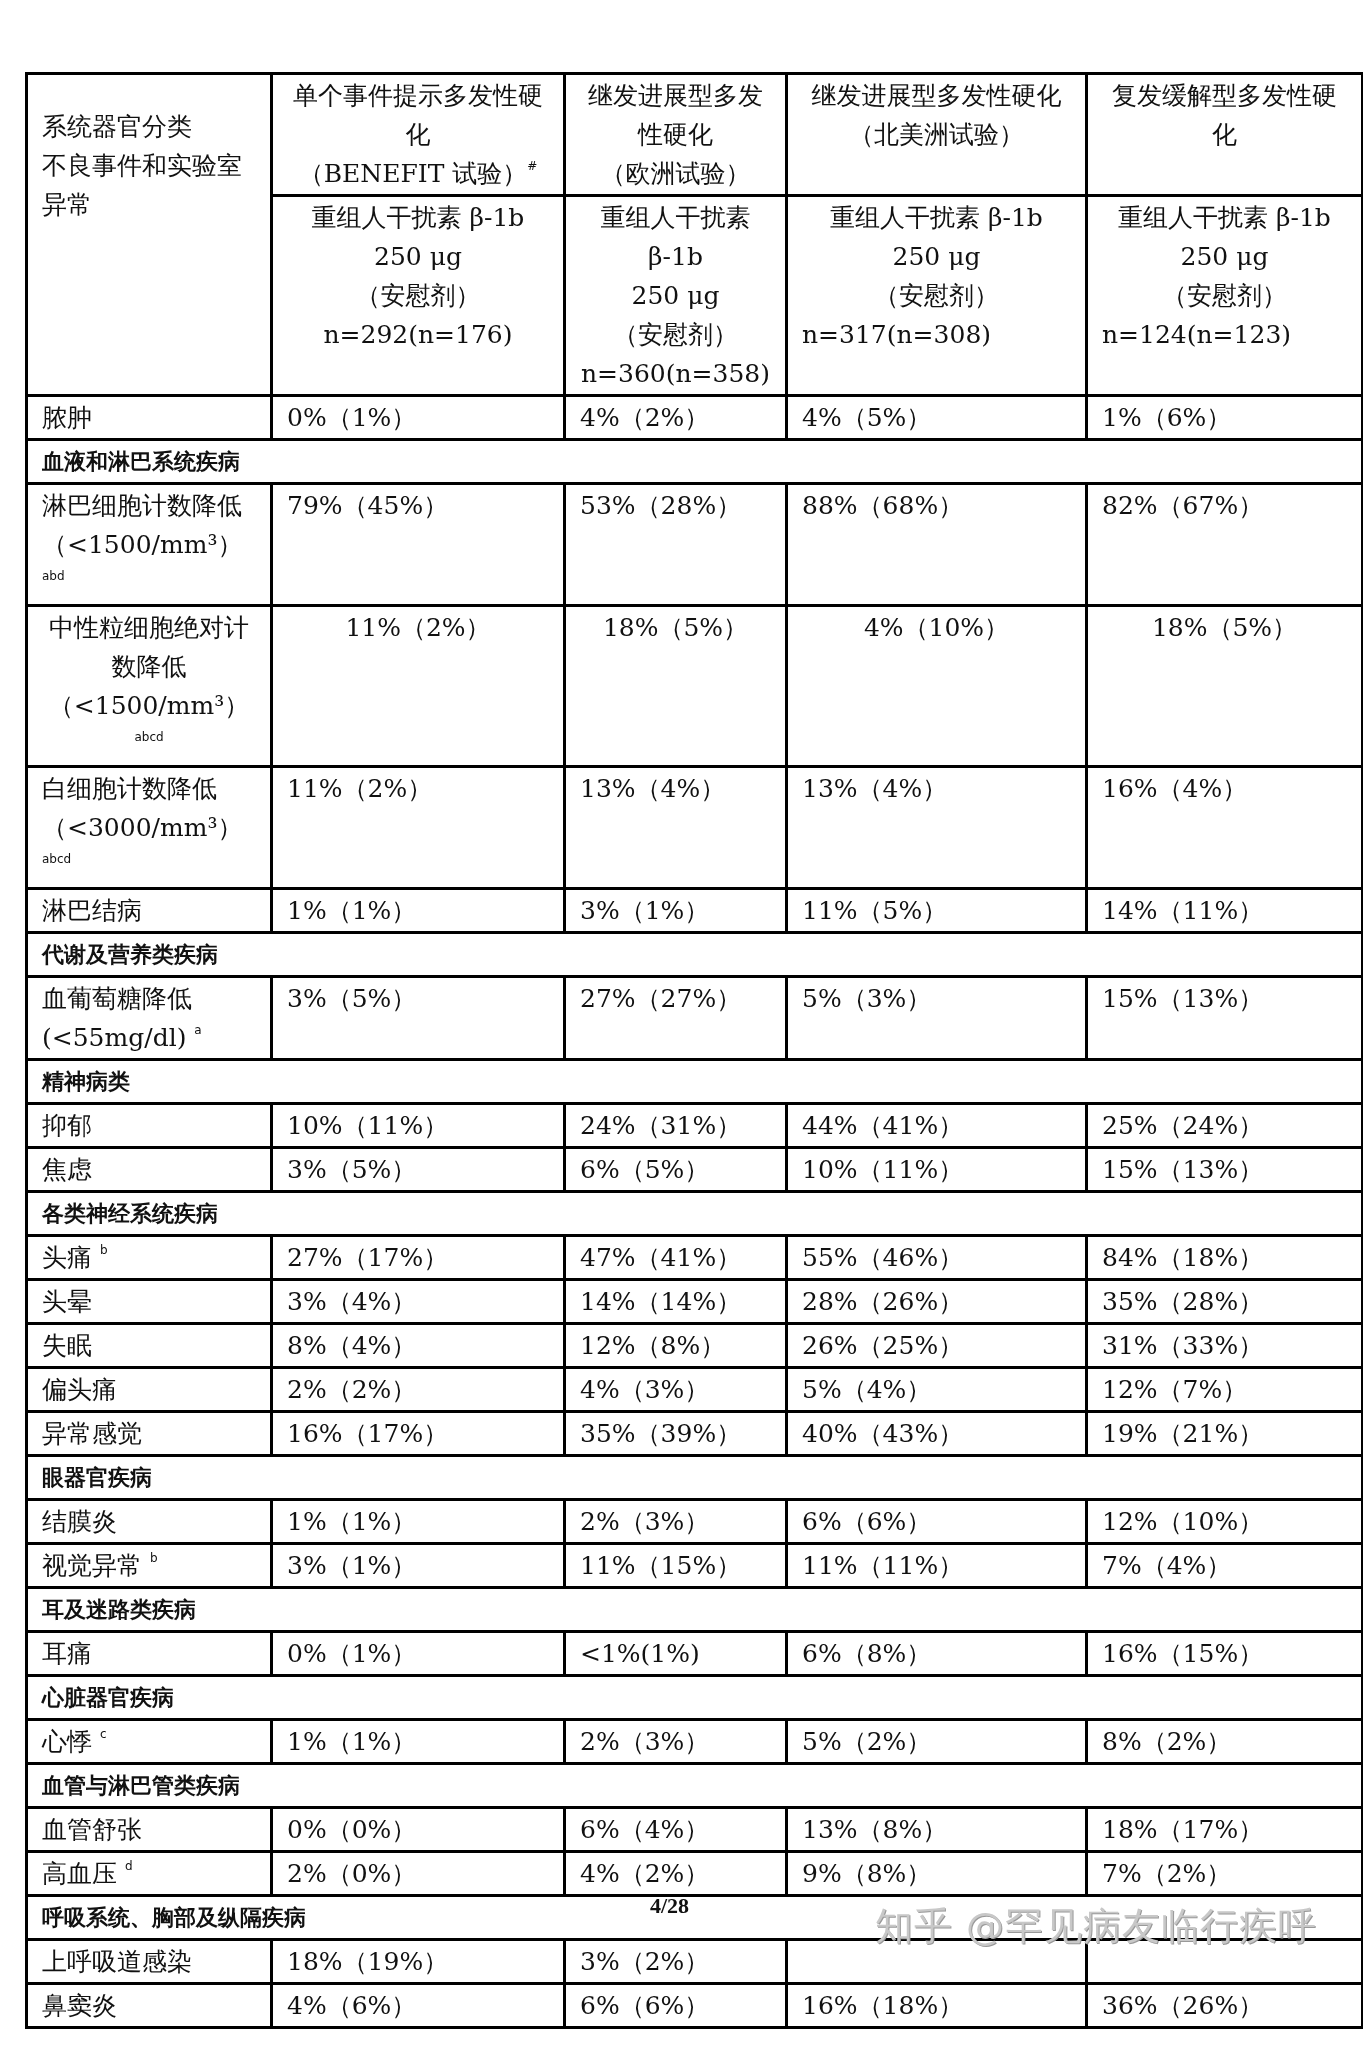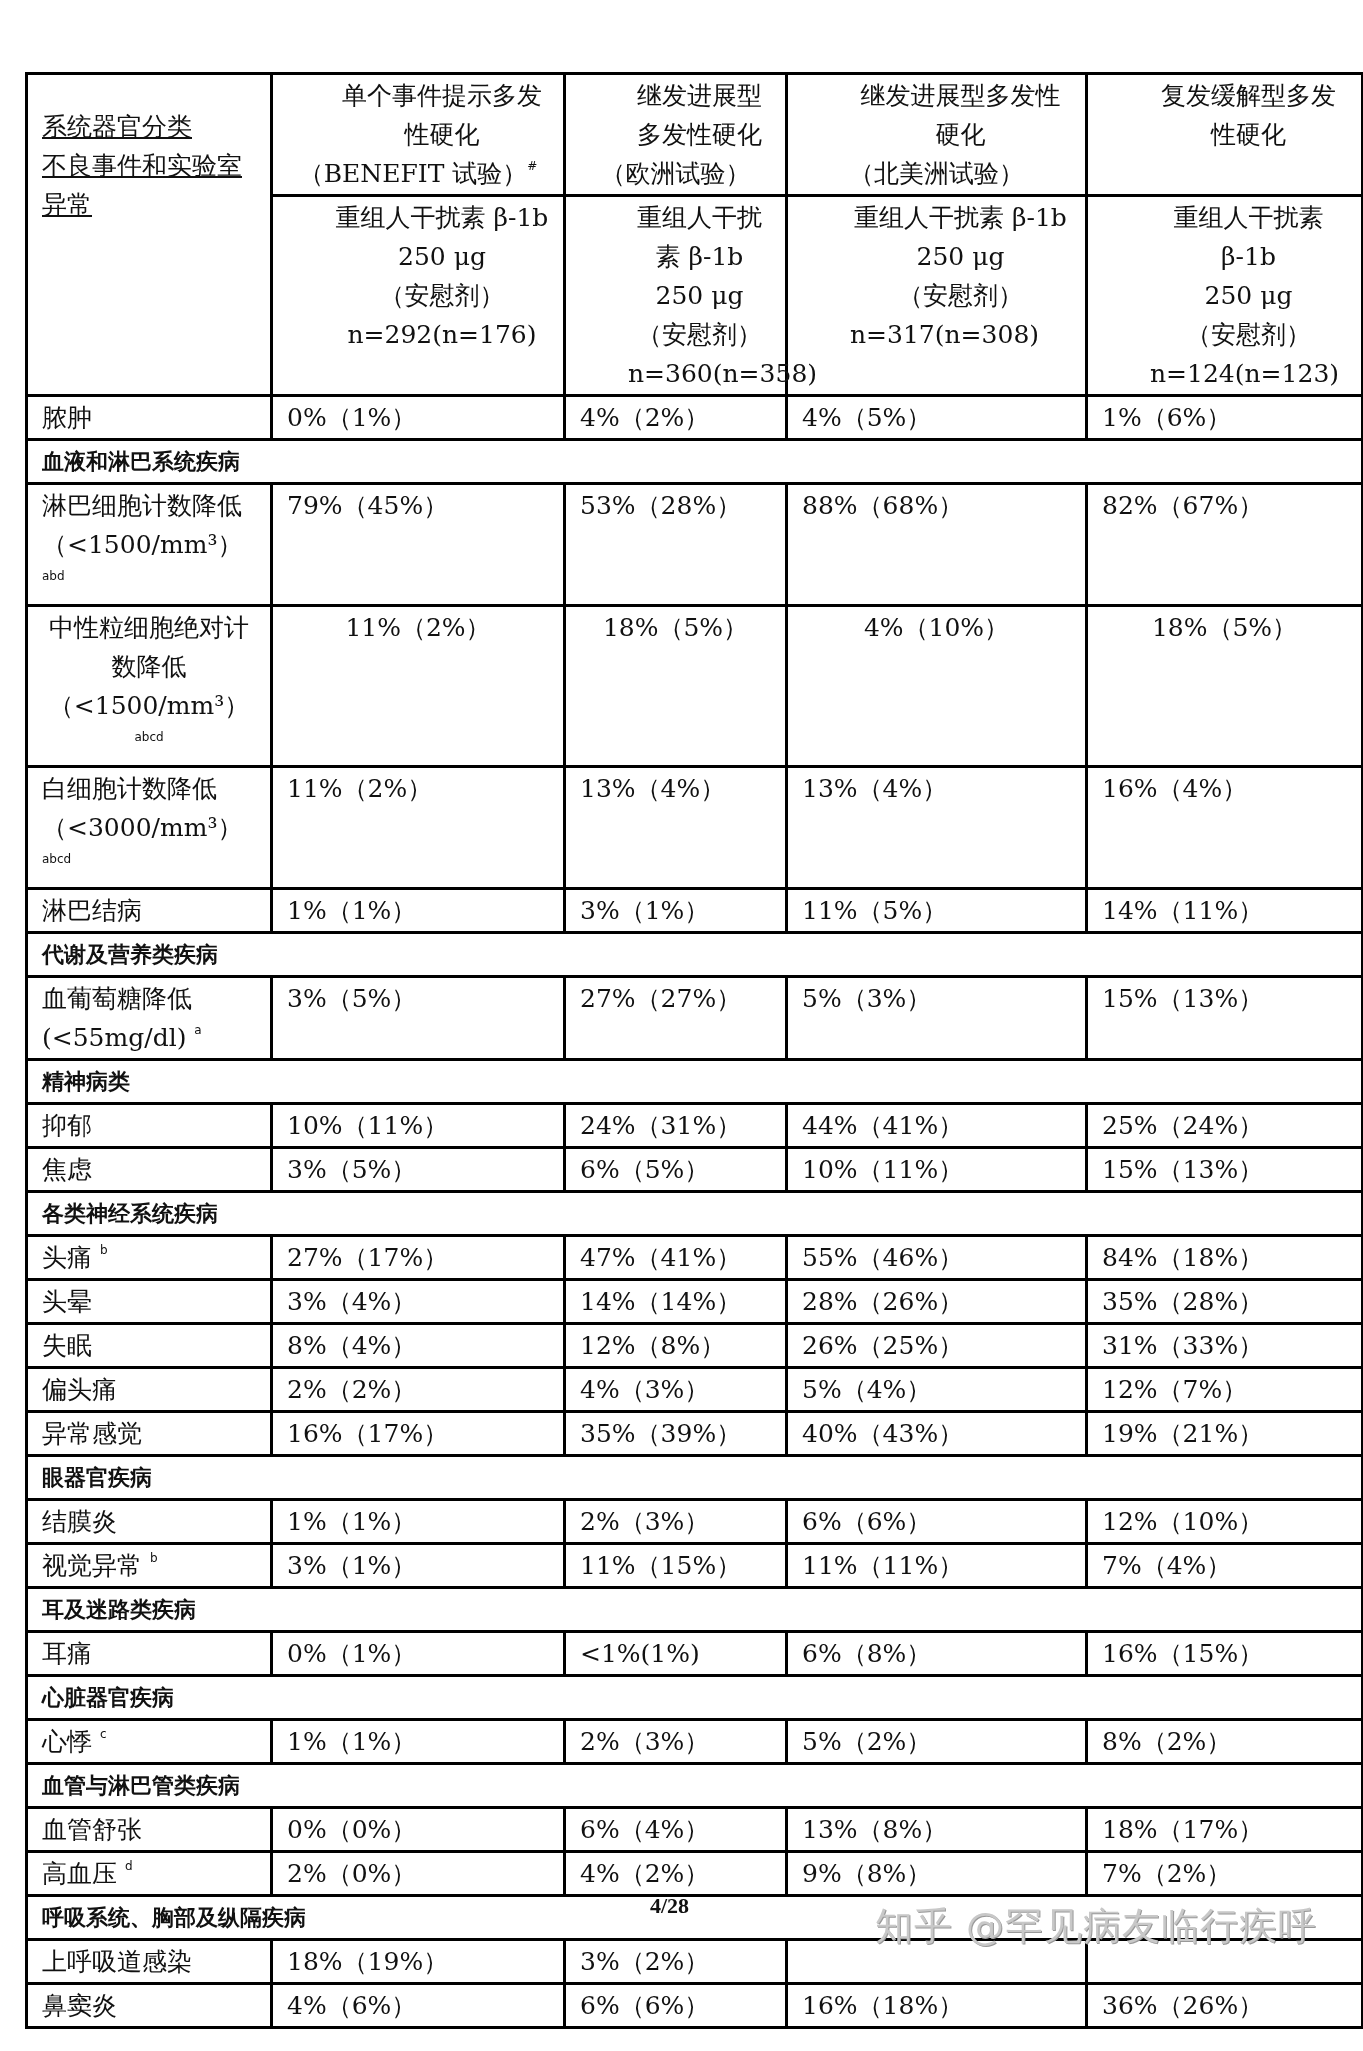--- a/index.html
+++ b/index.html
@@ -1,24 +1,24 @@
 <!DOCTYPE html>
 <html><head>
 <meta charset="utf-8">
 <style>
   html, body { margin: 0; padding: 0; background: #ffffff; }
   body { width: 1363px; height: 2051px; position: relative; font-family: "DejaVu Serif", "Liberation Serif", serif; color: #111; }
   .page { position: absolute; left: 25px; top: 72px; width: 1336px; }
   table.ae { border-collapse: collapse; width: 1336px; table-layout: fixed; }
   table.ae td { border: 3px solid #000; vertical-align: top; font-size: 25px; line-height: 39px; padding: 1px 14px 1px 14px; font-weight: normal; }
   table.ae td.hdr { text-align: center; }
-  table.ae td.rowhdr { padding-top: 32px; text-decoration: underline; }
+  table.ae td.rowhdr { padding-top: 32px; }
   table.ae td.section { font-weight: bold; font-family: Liberation Sans, sans-serif; font-size: 22px; }
   sup.fn { font-size: 12px; font-family: "DejaVu Sans", sans-serif; vertical-align: 12px; line-height: 0; }
-  .cell-block { display: block; margin-left: 48px; }
+  .cell-block { display: block; }
   .footer-page { position: absolute; top: 1893px; left: 650px; font-weight: bold; font-size: 22px; font-family: "Liberation Serif", serif; }
   .watermark { position: absolute; top: 1901px; left: 875px; font-size: 38px; color: #c8c8c8; font-family: "DejaVu Sans", sans-serif; letter-spacing: 1px; text-shadow: 1px 1px 0 #999; }
   .r-tall-1 td { height: 112px; }
   .r-tall-2 td { height: 153px; text-align: center; }
   .r-tall-3 td { height: 112px; }
   .r-tall-4 td { height: 72px; }
 </style>
 </head>
 <body>
 

